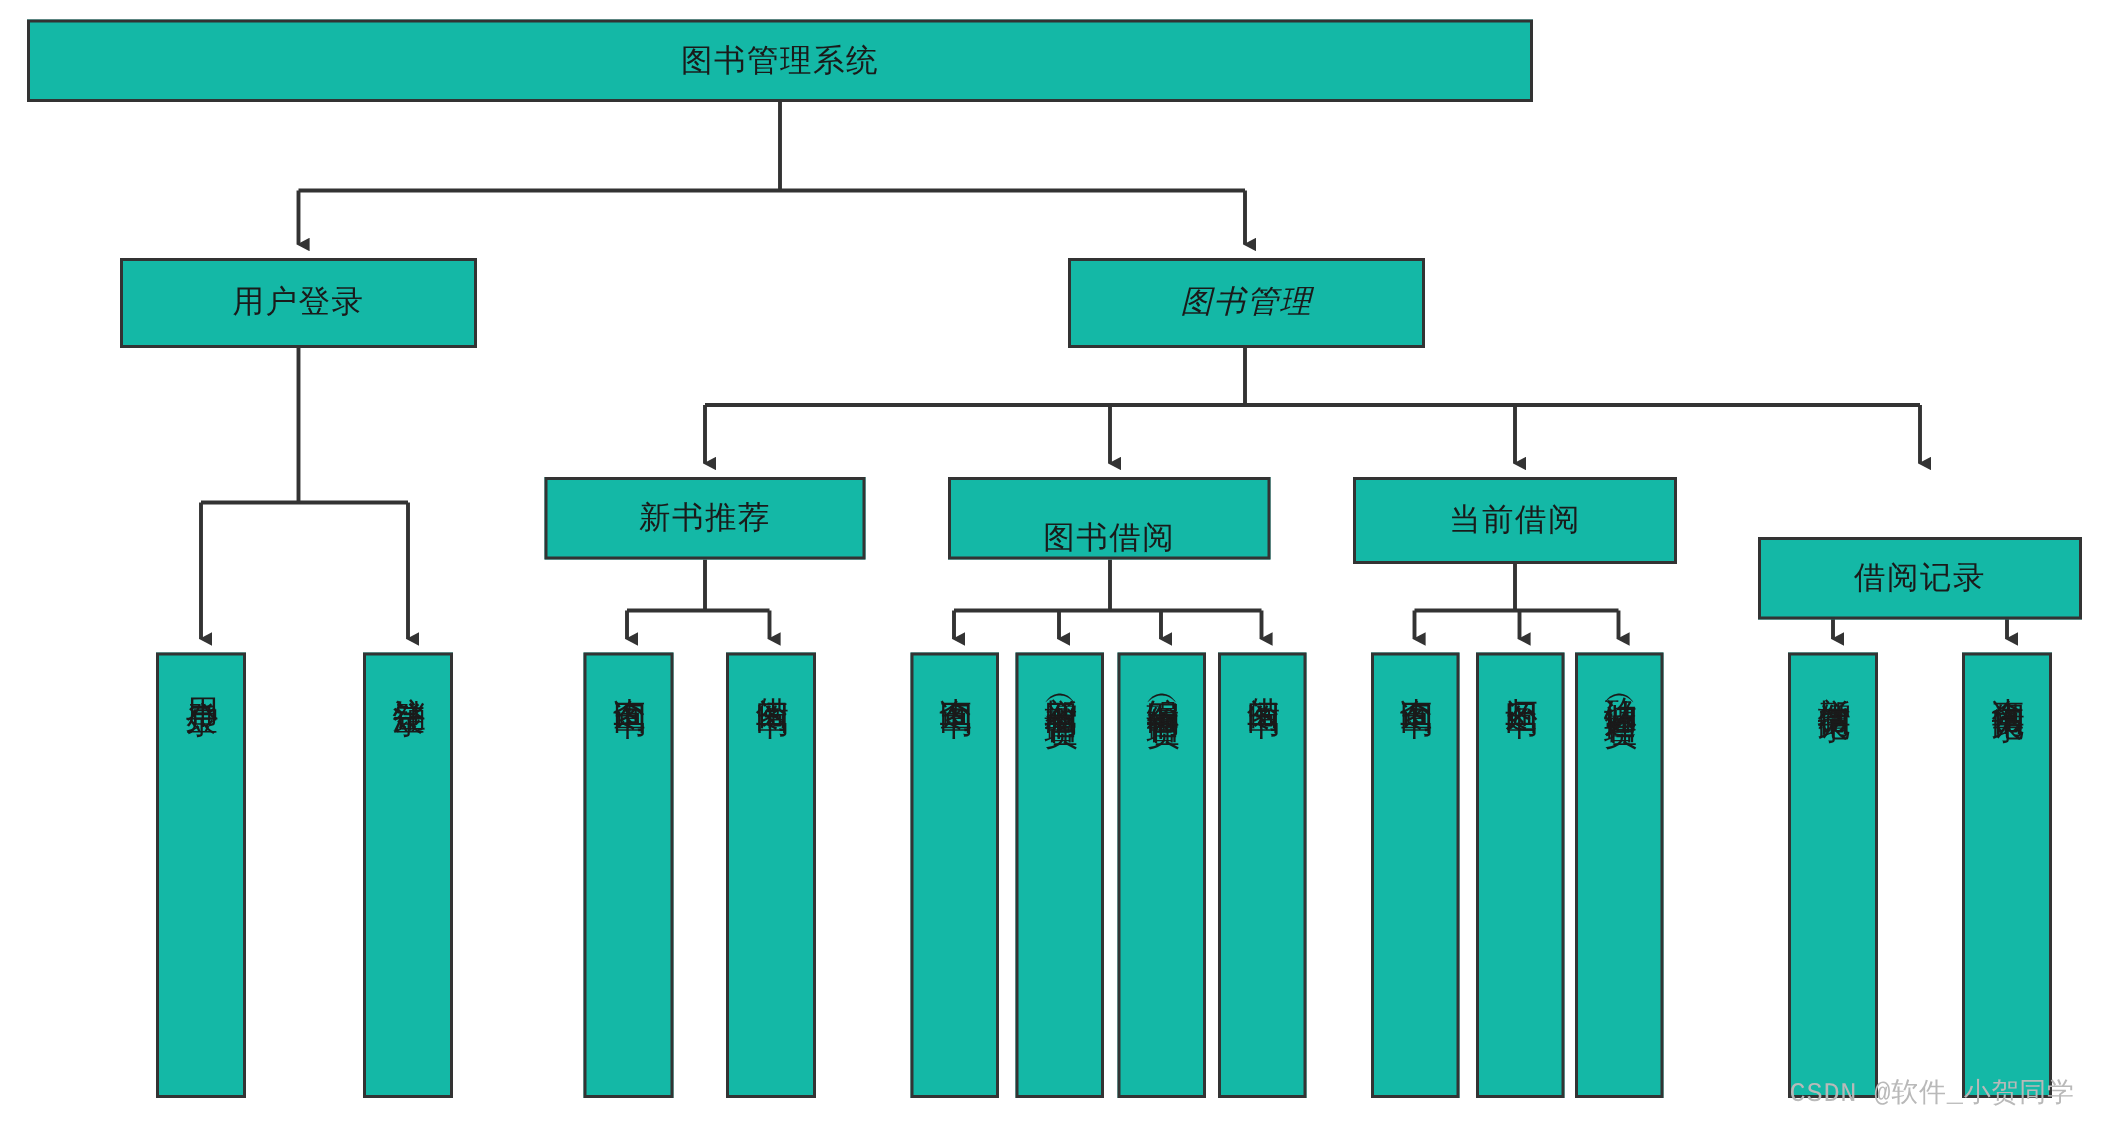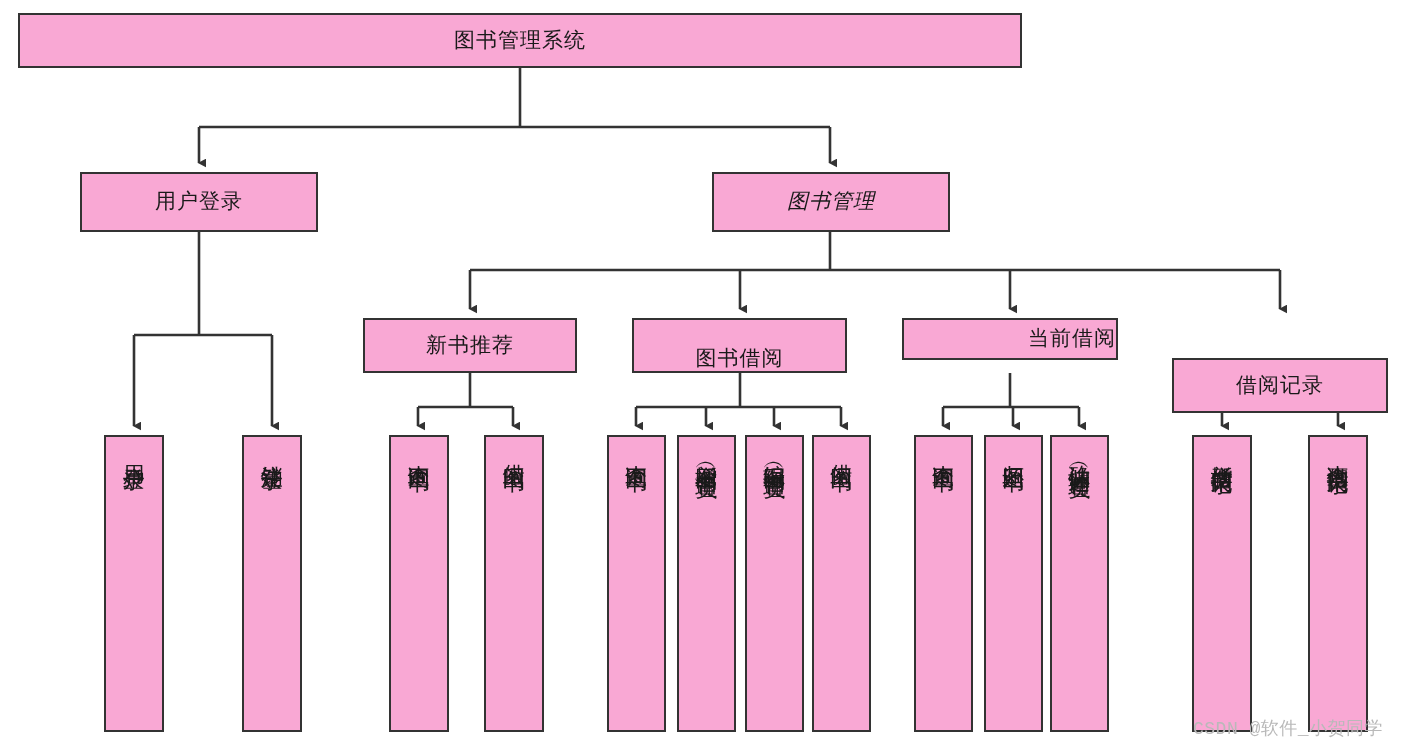--- a/index.html
+++ b/index.html
@@ -7,21 +7,21 @@
     width:1405px;height:747px;
     font-family:"DejaVu Sans","Liberation Sans",sans-serif;
     overflow:hidden;position:relative;
   }
   #diagram-root{position:relative;width:1405px;height:747px;}
   svg#edges{position:absolute;left:0;top:0;width:1405px;height:747px;}
   .node{
     position:absolute;
     box-sizing:border-box;
     border:2.5px solid #333333;
-    background:#f9a8d4;
+    background:#14b8a6;
     display:flex;
     align-items:center;
     justify-content:center;
     color:#1a1a1a;
   }
   .node.horiz .label{
     font-size:21px;
     line-height:1.2;
     white-space:nowrap;
     letter-spacing:1px;
@@ -114,21 +114,21 @@
   <div class="node horiz" style="left:712px;top:172px;width:238px;height:60px;font-style:italic;">
     <span class="label">图书管理</span>
   </div>
 
   <div class="node horiz" style="left:363px;top:318px;width:214px;height:55px;align-items:center;">
     <span class="label">新书推荐</span>
   </div>
   <div class="node horiz" style="left:632px;top:318px;width:215px;height:55px;align-items:flex-end;">
     <span class="label">图书借阅</span>
   </div>
-  <div class="node horiz" style="left:902px;top:318px;width:216px;height:42px;justify-content:flex-end;">
+  <div class="node horiz" style="left:902px;top:318px;width:216px;height:58px;">
     <span class="label">当前借阅</span>
   </div>
   <div class="node horiz" style="left:1172px;top:318px;width:216px;height:55px;margin-top:40px;">
     <span class="label">借阅记录</span>
   </div>
 
   <div class="node vert" style="left:104px;top:435px;width:60px;height:297px;">
     <span class="label">用户登录</span>
   </div>
   <div class="node vert" style="left:242px;top:435px;width:60px;height:297px;">

